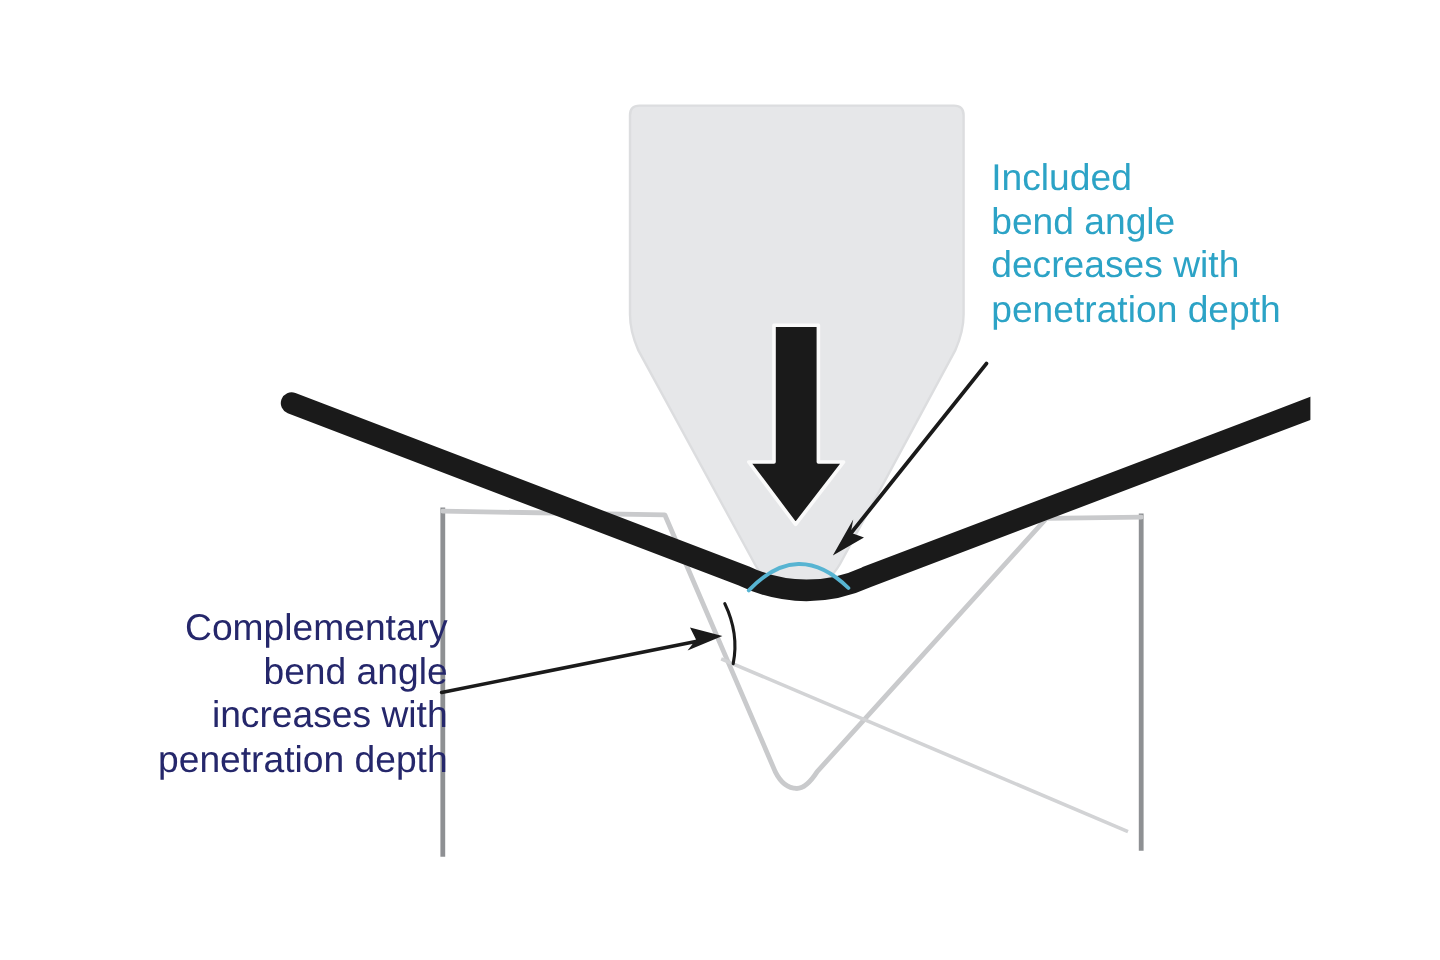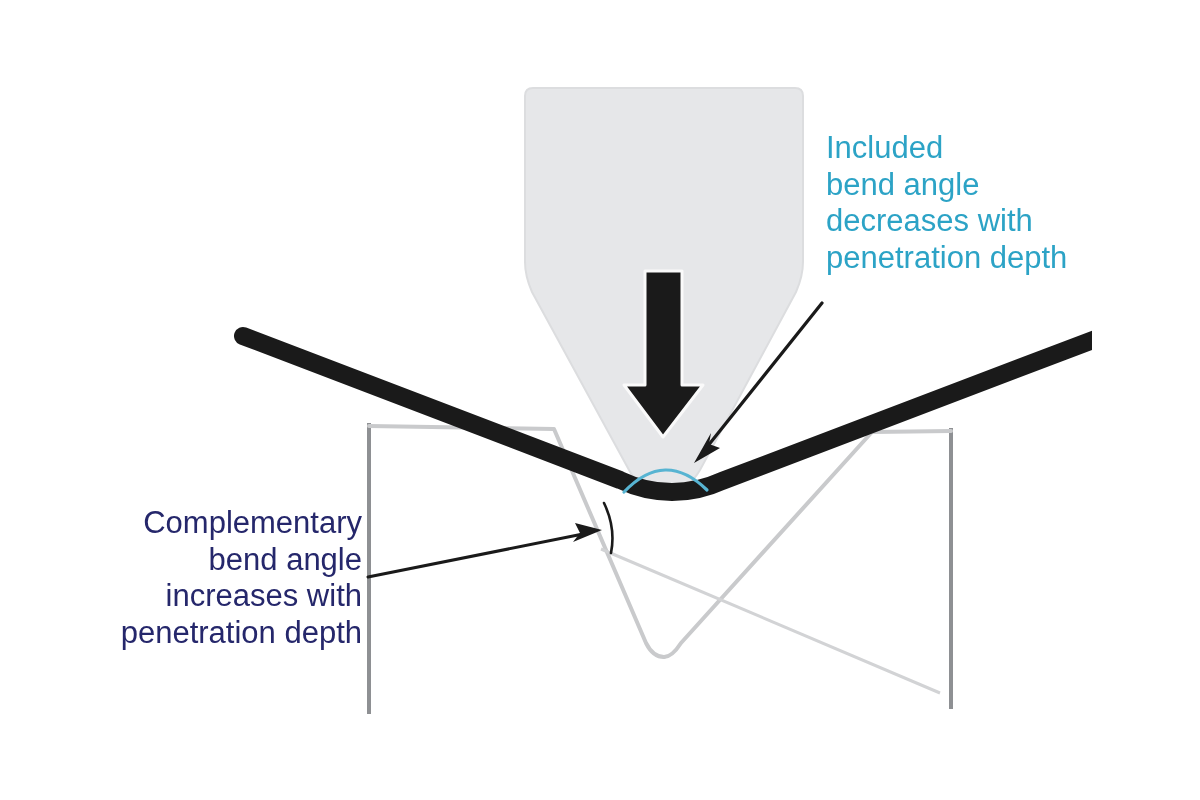--- a/index.html
+++ b/index.html
@@ -31,21 +31,21 @@
   }
   #label-included {
     left: 826px;
     top: 130px;
     width: 330px;
     text-align: left;
     font-size: 31px;
     color: #2CA3C6;
   }
   #label-complementary {
-    left: 60px;
+    left: 71px;
     top: 505px;
     width: 302px;
     text-align: right;
     font-size: 31px;
     color: #25276B;
   }
 </style>
 </head>
 <body>
 

